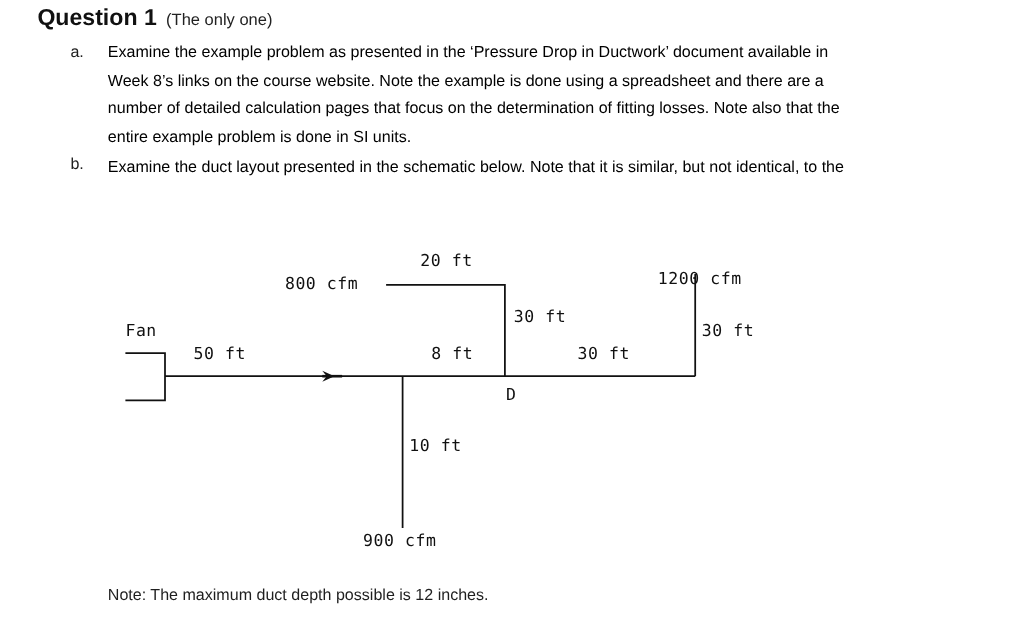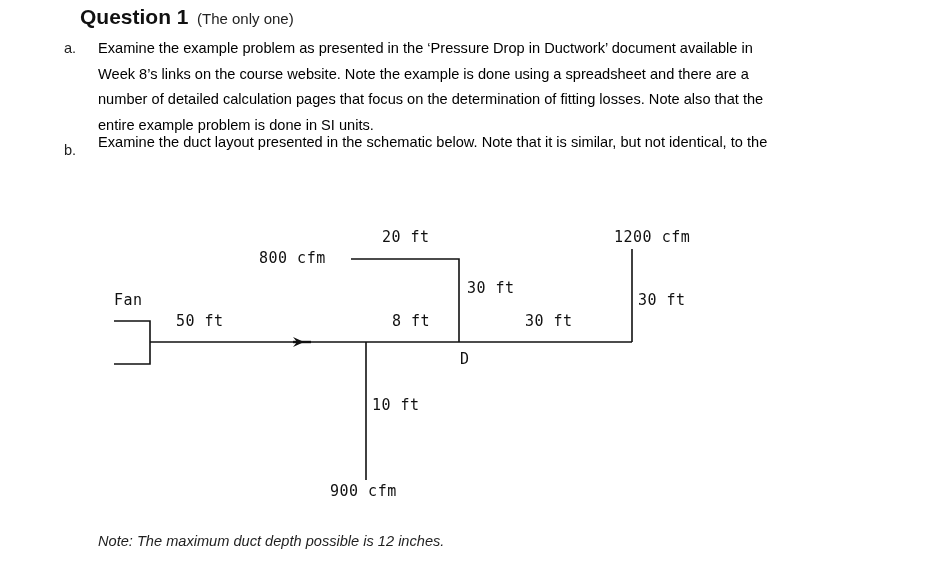--- a/index.html
+++ b/index.html
@@ -1,47 +1,47 @@
 <!DOCTYPE html>
 <html><head>
   <meta charset="utf-8">
   <style>
     html, body { margin: 0; padding: 0; background: #ffffff; }
     body { width: 927px; height: 569px; position: relative; overflow: hidden; color: #1a1a1a; }
     .doc { position: absolute; left: 0; top: 0; width: 927px; height: 569px; font-family: "Liberation Sans", sans-serif; }
-    .q-title { position: absolute; left: 34px; top: 5px; white-space: nowrap; margin-left: 46px; }
+    .q-title { position: absolute; left: 34px; top: 5px; white-space: nowrap; }
     .q-title .num { font-size: 21px; font-weight: bold; color: #111; }
     .q-title .sub { font-size: 15px; color: #222; margin-left: 4px; }
     .item { position: absolute; font-size: 14.6px; line-height: 25.5px; color: #000000; }
     .marker { position: absolute; font-size: 14.6px; line-height: 25.5px; color: #1f1f1f; }
     .item-line { display: block; white-space: nowrap; }
     .diagram { position: absolute; left: 0; top: 0; width: 927px; height: 569px; }
     .lbl { position: absolute; font-family: "DejaVu Sans Mono", monospace; font-size: 15px; color: #111; white-space: nowrap; letter-spacing: 0.5px; }
-    .note { position: absolute; left: 98px; top: 533px; font-size: 14.6px; color: #1f1f1f; white-space: nowrap; font-style: italic; }
+    .note { position: absolute; left: 98px; top: 533px; font-size: 14.6px; color: #1f1f1f; white-space: nowrap; }
   </style>
 </head>
 <body>
 
 <div class="doc">
 
   <div class="q-title">
     <span class="num">Question 1</span>
     <span class="sub">(The only one)</span>
   </div>
 
   <span class="marker" style="left:64px; top:36px;">a.</span>
   <div class="item" style="left:98px; top:36px;">
     <span class="item-line">Examine the example problem as presented in the ‘Pressure Drop in Ductwork’ document available in</span>
     <span class="item-line">Week 8’s links on the course website. Note the example is done using a spreadsheet and there are a</span>
     <span class="item-line">number of detailed calculation pages that focus on the determination of fitting losses. Note also that the</span>
     <span class="item-line">entire example problem is done in SI units.</span>
   </div>
 
   <span class="marker" style="left:64px; top:138px;">b.</span>
-  <div class="item" style="left:98px; top:130px;text-align:right;">
+  <div class="item" style="left:98px; top:140px;text-align:right;">
     <span class="item-line">Examine the duct layout presented in the schematic below. Note that it is similar, but not identical, to the</span>
   </div>
 
   <div class="diagram">
     <svg width="927" height="569" viewBox="0 0 927 569" style="position:absolute;left:0;top:0;">
       <g stroke="#111" stroke-width="1.6" fill="none">
 
         <polyline points="114,321 150,321 150,364 114,364"></polyline>
 
         <line x1="150" y1="342" x2="632" y2="342"></line>
@@ -60,20 +60,20 @@
     </svg>
 
     <span class="lbl" style="left:114px; top:291px;">Fan</span>
     <span class="lbl" style="left:176px; top:312px;">50 ft</span>
     <span class="lbl" style="left:259px; top:249px;text-align:center;">800 cfm</span>
     <span class="lbl" style="left:382px; top:228px;text-align:center;">20 ft</span>
     <span class="lbl" style="left:392px; top:312px;">8 ft</span>
     <span class="lbl" style="left:467px; top:279px;">30 ft</span>
     <span class="lbl" style="left:460px; top:350px;">D</span>
     <span class="lbl" style="left:525px; top:312px;">30 ft</span>
-    <span class="lbl" style="left:598px; top:228px;margin-left:16px;">1200 cfm</span>
+    <span class="lbl" style="left:598px; top:244px;">1200 cfm</span>
     <span class="lbl" style="left:638px; top:291px;">30 ft</span>
     <span class="lbl" style="left:372px; top:396px;">10 ft</span>
     <span class="lbl" style="left:330px; top:482px;">900 cfm</span>
   </div>
 
   <div class="note">Note: The maximum duct depth possible is 12 inches.</div>
 </div>
 
 </body></html>

